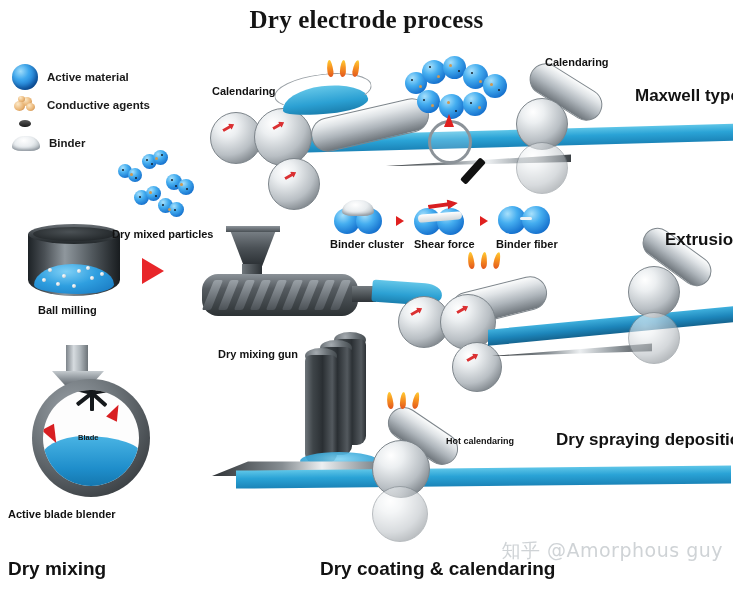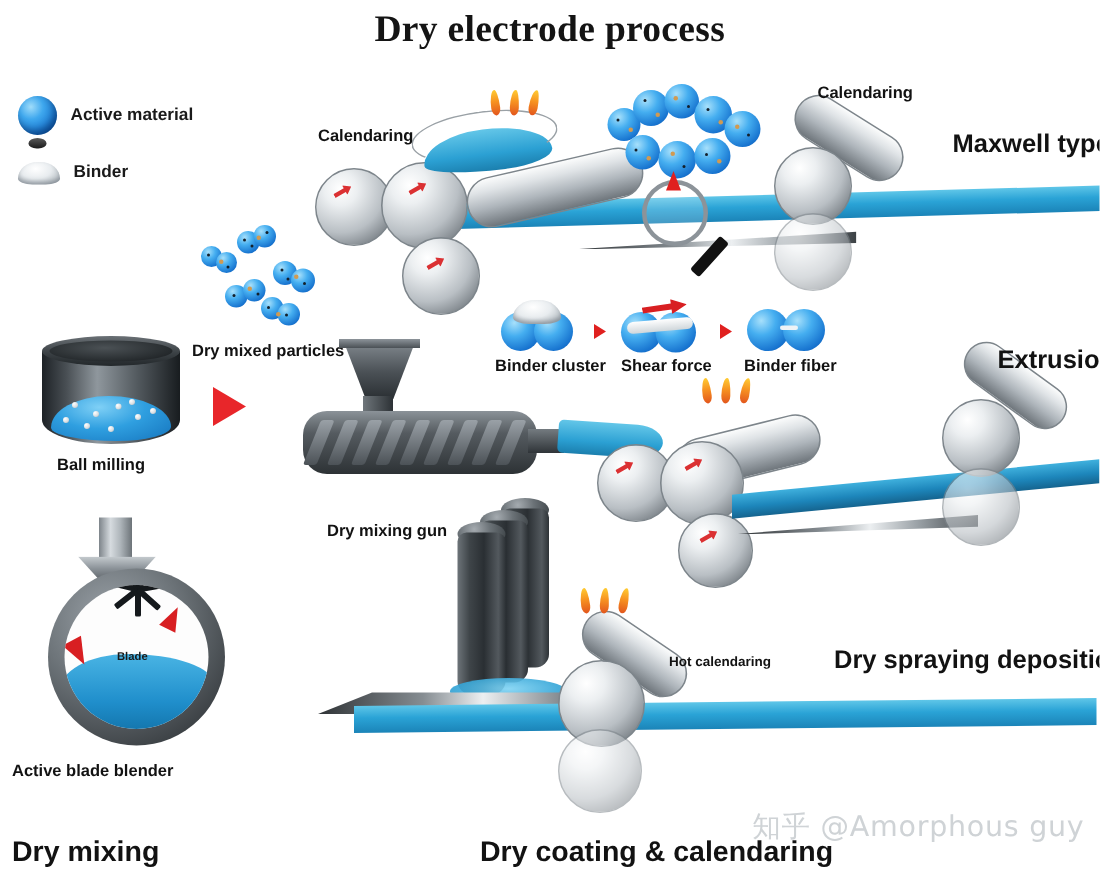--- a/index.html
+++ b/index.html
@@ -193,20 +193,29 @@
 <body>
 
 <div id="figure">
 
   <div class="abs title">Dry electrode process</div>
 
   <div class="abs" style="left:12px; top:66px;">
     <div class="legend-row">
       <span class="sphere-blue"></span>
       <span class="legend-text">Active material</span>
+    </div>
+    <div class="legend-row" style="margin-top:6px;">
+      <span class="cond-agents">
+        <i style="left:2px; top:6px; width:11px; height:10px;"></i>
+        <i style="left:10px; top:2px; width:10px; height:9px;"></i>
+        <i style="left:14px; top:8px; width:9px; height:8px;"></i>
+        <i style="left:6px; top:1px; width:7px; height:6px;"></i>
+      </span>
+      <span class="legend-text">Conductive agents</span>
     </div>
     <div class="legend-row" style="height:14px;">
       <span class="cond-dark"></span>
     </div>
     <div class="legend-row" style="margin-top:2px;">
       <span class="binder-cloud"></span>
       <span class="legend-text">Binder</span>
     </div>
   </div>
 
@@ -221,21 +230,21 @@
     <span class="ball" style="left:55px; top:47px;"></span>
     <span class="ball" style="left:68px; top:54px;"></span>
     <span class="ball" style="left:34px; top:60px;"></span>
     <span class="ball" style="left:50px; top:62px;"></span>
     <span class="ball" style="left:64px; top:44px;"></span>
     <span class="ball" style="left:78px; top:50px;"></span>
     <span class="ball" style="left:20px; top:56px;"></span>
     <div class="abs lbl lbl-sm" style="left:16px; top:82px;">Ball milling</div>
   </div>
 
-  <div class="abs" style="left:118px; top:150px; width:120px; height:110px;margin-left:16px;">
+  <div class="abs" style="left:118px; top:150px; width:120px; height:110px;">
     <div class="particle-pair" style="left:24px; top:0px;">
       <b style="left:0; top:4px; width:15px; height:15px;"></b>
       <b style="left:11px; top:0px; width:15px; height:15px;"></b>
       <span class="speck" style="left:4px; top:9px;"></span>
         <span class="speck" style="left:9px; top:13px;"></span>
       <span class="speck tan" style="left:13px; top:7px;"></span>
         <span class="speck" style="left:19px; top:4px;"></span>
     </div>
     <div class="particle-pair" style="left:0px; top:12px;">
       <b style="left:0; top:2px; width:14px; height:14px;"></b>

